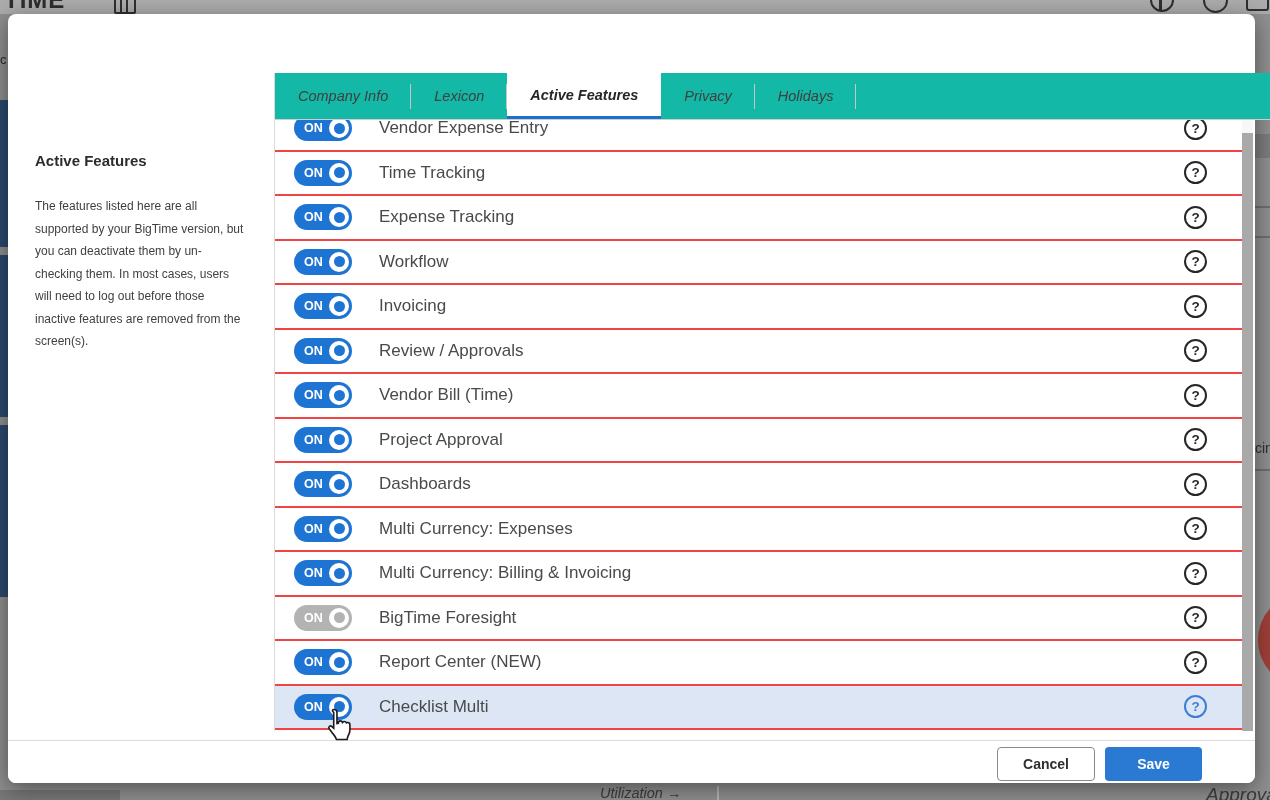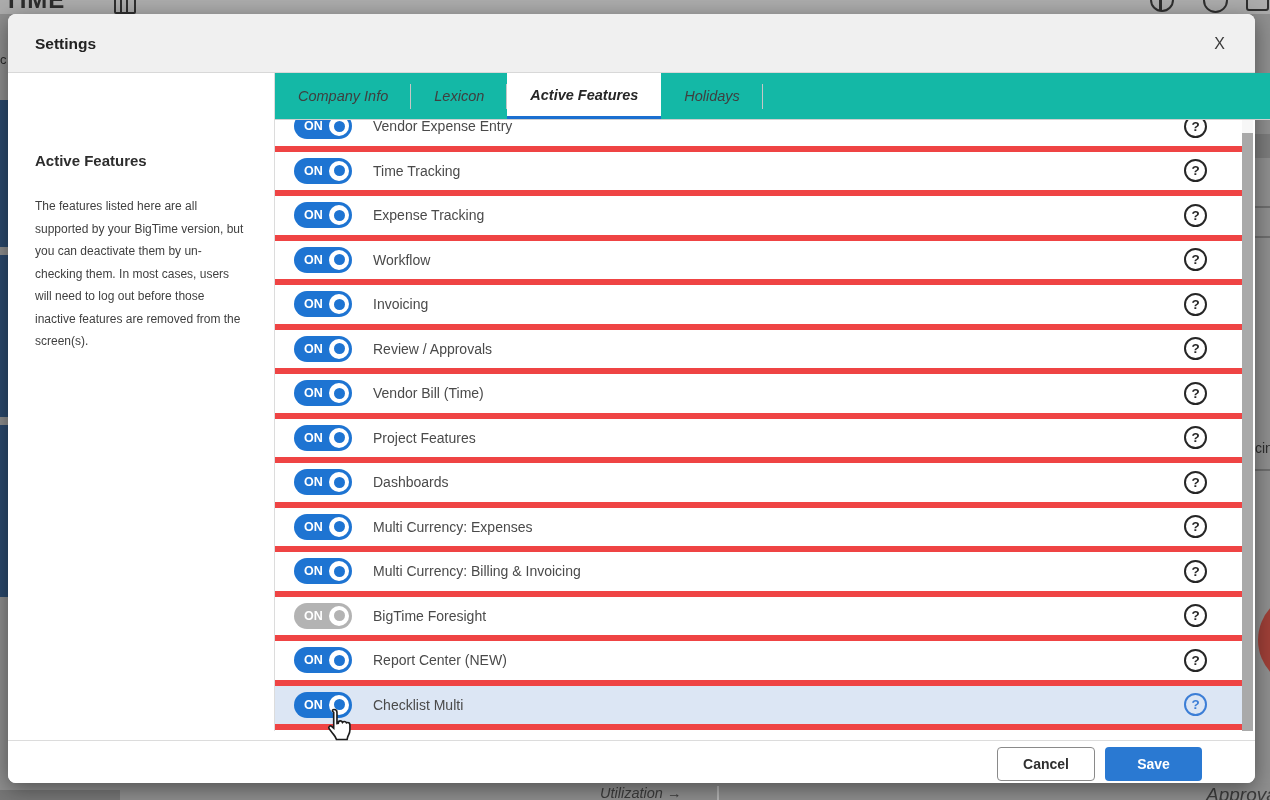--- a/index.html
+++ b/index.html
@@ -48,23 +48,23 @@
 
   .tab-strip{position:absolute;left:267px;top:59px;width:1033px;height:47px;background:#14b8a6;
     border-bottom:1px solid #cfcfcf;box-sizing:border-box;display:flex;font-style:italic;}
   .tab{position:relative;padding:0 23px;line-height:46px;font-size:14.5px;color:#3f3f3f;white-space:nowrap;cursor:default;}
   .tab::after{content:'';position:absolute;right:0;top:11px;width:1px;height:25px;background:#c6c6c6;}
   .tab.active{background:#fff;font-weight:bold;color:#262626;border-bottom:3px solid #1a6fd0;
     box-sizing:border-box;line-height:44px;}
   .tab.active::after{display:none;}
 
   .list-viewport{position:absolute;left:267px;top:92px;width:967px;height:625px;overflow:hidden;}
-  .row{height:44.5px;box-sizing:border-box;border-bottom:6px solid #ef4444;display:flex;align-items:center;padding-left:19px;background:#fff;}
+  .row{height:44.5px;box-sizing:border-box;border-bottom:2px solid #ef4444;display:flex;align-items:center;padding-left:19px;background:#fff;gap:6px;}
   .row.highlighted{background:#dce6f4;}
-  .row-label{margin-left:21px;font-size:14px;color:#4a4a4a;}
+  .row-label{margin-left:21px;font-size:17px;color:#4a4a4a;}
   .toggle{position:relative;width:58px;height:26px;border-radius:13px;background:#1e74d2;flex:0 0 auto;cursor:pointer;}
   .on-text{position:absolute;left:10px;top:0;line-height:26px;font-size:12.5px;font-weight:bold;color:#fff;}
   .knob{position:absolute;right:3px;top:3px;width:20px;height:20px;border-radius:50%;background:#fff;
     display:flex;align-items:center;justify-content:center;}
   .knob::after{content:'';width:11px;height:11px;border-radius:50%;background:#1e74d2;}
   .toggle.disabled{background:#b3b3b3;}
   .toggle.disabled .knob::after{background:#b3b3b3;}
   .help{margin-left:auto;margin-right:35px;width:23px;height:23px;border-radius:50%;border:2px solid #262626;
     box-sizing:border-box;text-align:center;line-height:19px;font-size:13.5px;font-weight:bold;color:#262626;cursor:pointer;flex:0 0 auto;}
   .row.highlighted .help{border-color:#3c7ed6;color:#3c7ed6;}
@@ -107,34 +107,31 @@
     <div class="bg-red-circle"></div>
   </div>
   <div class="bg-bottom">
     <div class="bg-bottom-dark"></div>
     <div class="bg-util"><span>Utilization</span> <span>→</span></div>
     <div class="bg-vline"></div>
     <div class="bg-approval">Approval</div>
   </div>
 
   <div class="modal">
-    <div class="modal-header">
-      <div class="modal-title">Settings</div>
-      <div class="modal-close">X</div>
-    </div>
 
     <div class="left-panel">
       <div class="lp-heading">Active Features</div>
       <div class="lp-desc">The features listed here are all supported by your BigTime version, but you can deactivate them by un-checking them. In most cases, users will need to log out before those inactive features are removed from the screen(s).</div>
     </div>
 
     <div class="tab-strip">
         <div class="tab">Company Info</div>
         <div class="tab">Lexicon</div>
         <div class="tab active">Active Features</div>
+        <div class="tab">Privacy</div>
         <div class="tab">Holidays</div>
       </div>
 
     <div class="list-viewport" style="top:106px;height:611px;">
       <div style="margin-top:-13px;">
   <div class="row">
     <div class="toggle">
       <span class="on-text">ON</span>
       <span class="knob"></span>
     </div>
@@ -194,21 +191,21 @@
     </div>
     <div class="row-label">Vendor Bill (Time)</div>
     <div class="help">?</div>
   </div>
 
   <div class="row">
     <div class="toggle">
       <span class="on-text">ON</span>
       <span class="knob"></span>
     </div>
-    <div class="row-label">Project Features</div>
+    <div class="row-label">Project Approval</div>
     <div class="help">?</div>
   </div>
 
   <div class="row">
     <div class="toggle">
       <span class="on-text">ON</span>
       <span class="knob"></span>
     </div>
     <div class="row-label">Dashboards</div>
     <div class="help">?</div>

